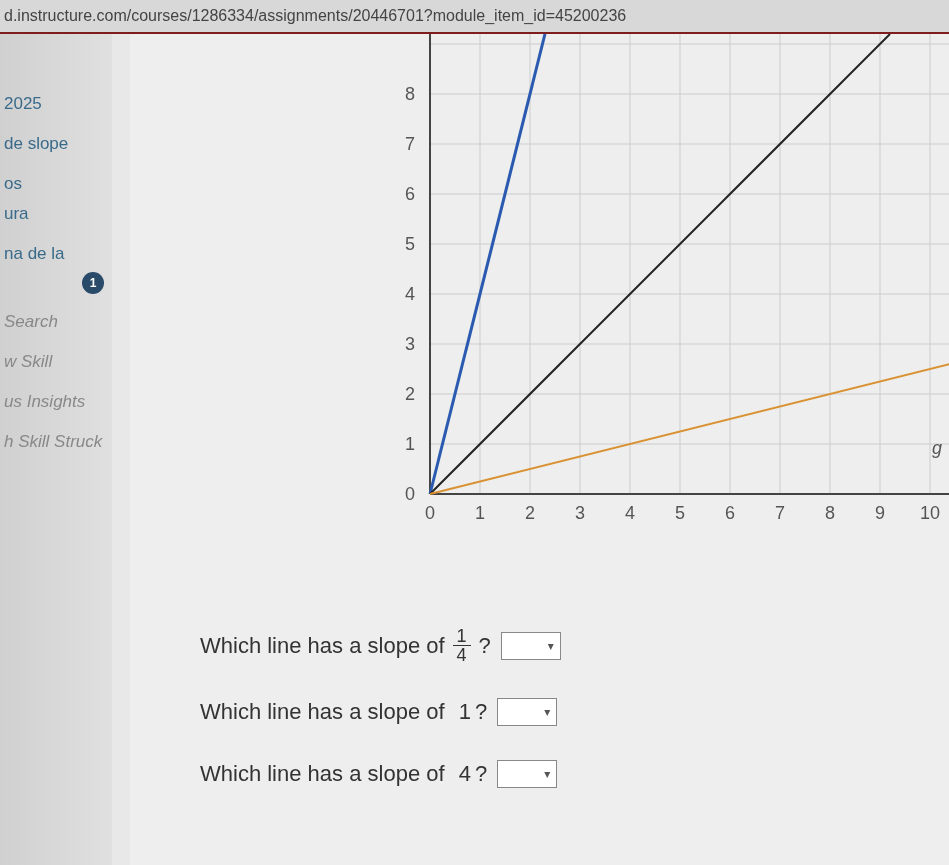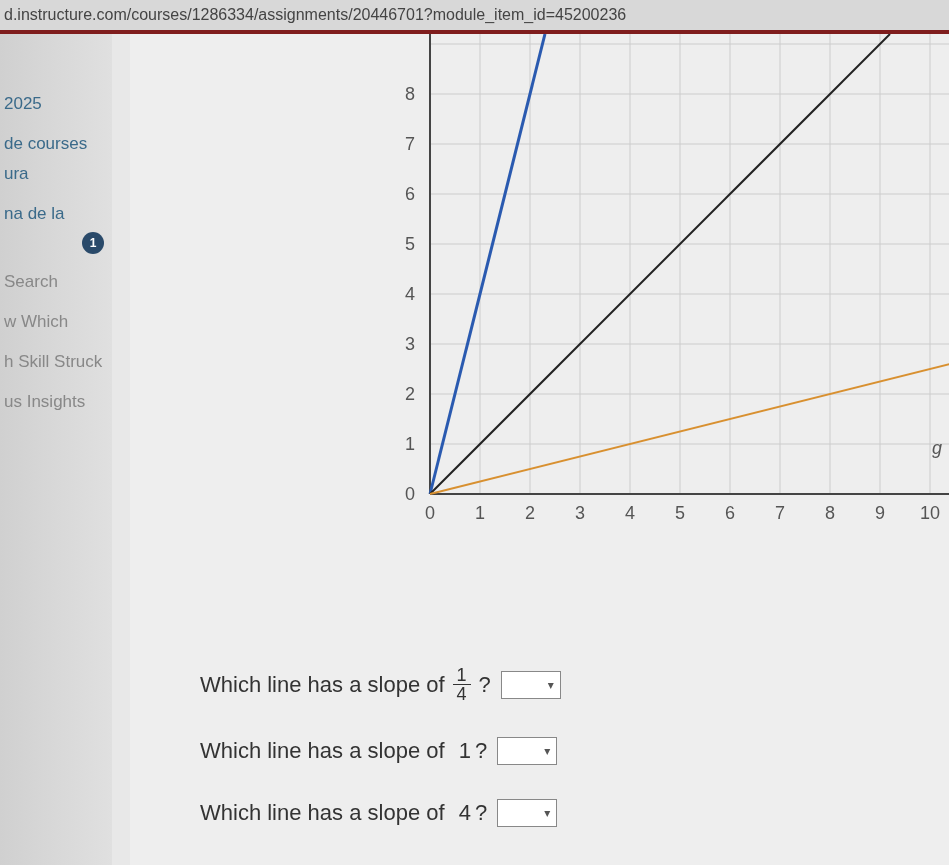--- a/index.html
+++ b/index.html
@@ -1,64 +1,65 @@
 <!DOCTYPE html>
 <html><head>
 <meta charset="utf-8">
 <style>
 * { margin:0; padding:0; box-sizing:border-box; font-family:Arial,Helvetica,sans-serif; }
 body { width:949px; height:865px; background:#e8e8e8; overflow:hidden; position:relative; }
 
-.url-bar { height:34px; background:#d8d8d8; border-bottom:4px solid #7f1d1d; display:flex; align-items:center; padding:0 4px; font-size:16px; color:#444; overflow:hidden; white-space:nowrap; }
+.url-bar { height:34px; background:#d8d8d8; border-bottom:2px solid #7f1d1d; display:flex; align-items:center; padding:0 4px; font-size:16px; color:#444; overflow:hidden; white-space:nowrap; }
 
 .sidebar { position:absolute; left:0; top:34px; width:112px; height:831px; background:linear-gradient(90deg,#d0d0d0,#e0e0e0); padding-top:50px; }
 .sidebar-item { font-size:17px; color:#3a6a8a; padding:10px 4px; cursor:pointer; position:relative; }
-.sidebar-item.muted { color:#888; }
+.sidebar-item.muted { color:#888;font-style:italic; }
 .badge { display:inline-flex; align-items:center; justify-content:center; width:22px; height:22px; background:#2a4a6a; color:#fff; border-radius:50%; font-size:12px; font-weight:bold; position:absolute; right:8px; top:8px; }
 
 .main { position:absolute; left:130px; top:34px; width:819px; height:831px; background:#eeeeee; }
 
 .chart-wrap { position:absolute; left:240px; top:0; width:580px; height:520px; }
 svg.chart { width:580px; height:520px; }
 .axis-text { font-size:18px; fill:#555; font-family:Arial; }
 .grid-line { stroke:#ccc; stroke-width:1; }
 .axis-line { stroke:#444; stroke-width:2; }
 .line-blue { stroke:#2a5ab0; stroke-width:3; fill:none; }
 .line-black { stroke:#222; stroke-width:2; fill:none; }
 .line-orange { stroke:#d89030; stroke-width:2; fill:none; }
 .line-label { font-size:18px; fill:#555; font-style:italic; }
 
-.questions { position:absolute; left:70px; top:632px; width:620px; }
+.questions { position:absolute; left:70px; top:593px; width:620px; }
 .q-row { display:flex; align-items:center; margin-bottom:34px; font-size:22px; color:#333; }
 .q-text { display:flex; align-items:center; gap:4px; }
 .frac { display:inline-flex; flex-direction:column; align-items:center; font-size:18px; line-height:1; margin:0 4px; }
 .frac .num { border-bottom:1.5px solid #333; padding:0 4px; }
 .frac .den { padding:0 4px; }
 .dropdown { margin-left:10px; width:60px; height:28px; border:1px solid #888; background:#fff; display:flex; align-items:center; justify-content:flex-end; padding-right:6px; cursor:pointer; }
 .chev { font-size:12px; color:#555; }
 </style>
 </head>
 <body>
 
 <div class="url-bar">
   <span>d.instructure.com/courses/1286334/assignments/20446701?module_item_id=45200236</span>
 </div>
 
 <nav class="sidebar">
   <div class="sidebar-item"><span>2025</span></div>
-  <div class="sidebar-item"><span>de courses</span></div>
+  <div class="sidebar-item"><span>de slope</span></div>
+  <div class="sidebar-item"><span>os</span></div>
   <div class="sidebar-item" style="padding-top:0"><span>ura</span></div>
   <div class="sidebar-item" style="padding-bottom:0"><span>na de la</span></div>
   <div class="sidebar-item" style="height:38px;">
     <span class="badge">1</span>
   </div>
   <div class="sidebar-item muted"><span>Search</span></div>
-  <div class="sidebar-item muted"><span>w Which</span></div>
+  <div class="sidebar-item muted"><span>w Skill</span></div>
+  <div class="sidebar-item muted"><span>us Insights</span></div>
   <div class="sidebar-item muted"><span>h Skill Struck</span></div>
-  <div class="sidebar-item muted"><span>us Insights</span></div>
 </nav>
 
 <main class="main">
 
   <div class="chart-wrap">
     <svg class="chart" viewBox="0 0 580 520">
 
       <g>
         <line class="grid-line" x1="60" y1="0" x2="60" y2="460"></line>
         <line class="grid-line" x1="110" y1="0" x2="110" y2="460"></line>

